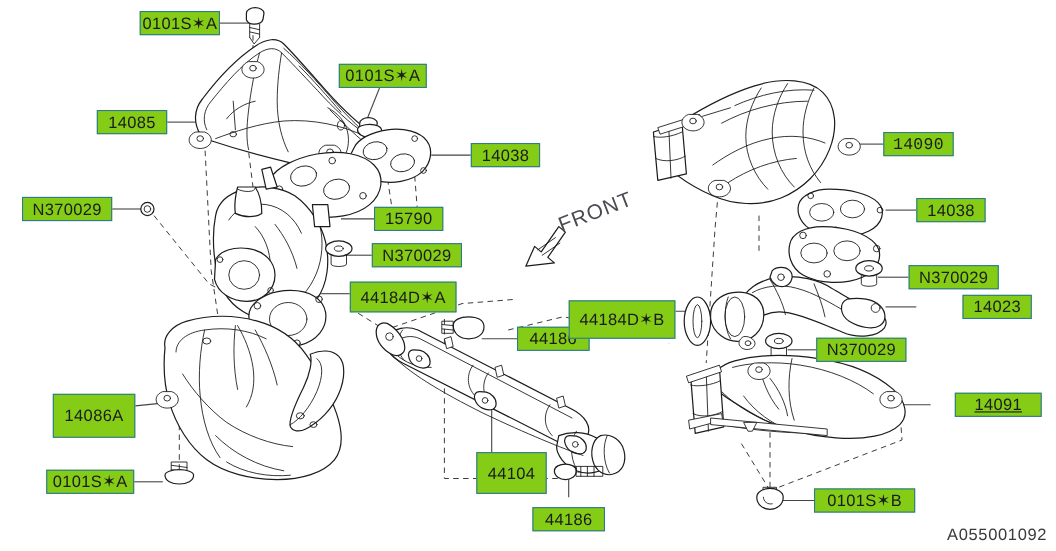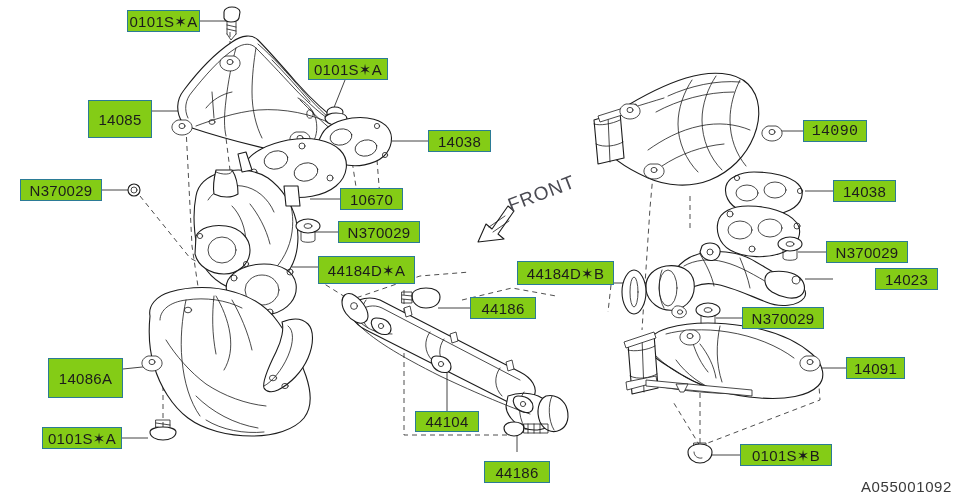--- a/index.html
+++ b/index.html
@@ -456,38 +456,38 @@
 
     <g>
       <path class="fw" d="M478 242 L486 224 L492 229 L508 206 L514 211 L498 234 L504 239 Z" stroke="#4a4a52" stroke-width="1.1"></path>
       <path class="lnt" d="M489 227 L505 216 M493 232 L509 221" stroke="#4a4a52"></path>
     </g>
   </svg>
 
   <div id="callout-layer">
       <div class="callout" style="left: 127px; top: 10px; width: 73px; height: 22px; border-color: rgb(43, 123, 150);">0101S✶A</div>
       <div class="callout" style="left: 308px; top: 58px; width: 80px; height: 22px; border-color: rgb(43, 123, 150);">0101S✶A</div>
-      <div class="callout" style="left: 88px; top: 100px; width: 64px; height: 38px; border-color: rgb(43, 123, 150);">14085</div>
+      <div class="callout" style="left: 88px; top: 100px; width: 64px; height: 22px; border-color: rgb(43, 123, 150);">14085</div>
       <div class="callout" style="left: 428px; top: 130px; width: 63px; height: 22px; border-color: rgb(43, 123, 150);">14038</div>
       <div class="callout" style="left: 20px; top: 179px; width: 82px; height: 22px; border-color: rgb(43, 123, 150);">N370029</div>
-      <div class="callout" style="left: 340px; top: 188px; width: 63px; height: 22px; border-color: rgb(43, 123, 150);">10670</div>
+      <div class="callout" style="left: 340px; top: 188px; width: 63px; height: 22px; border-color: rgb(43, 123, 150);">15790</div>
       <div class="callout" style="left: 338px; top: 221px; width: 82px; height: 22px; border-color: rgb(43, 123, 150);">N370029</div>
       <div class="callout" style="left: 318px; top: 256px; width: 97px; height: 28px; border-color: rgb(43, 123, 150);">44184D✶A</div>
       <div class="callout" style="left: 48px; top: 358px; width: 75px; height: 40px; border-color: rgb(43, 123, 150);">14086A</div>
       <div class="callout" style="left: 42px; top: 427px; width: 80px; height: 22px; border-color: rgb(43, 123, 150);">0101S✶A</div>
       <div class="callout" style="left: 470px; top: 297px; width: 66px; height: 22px; border-color: rgb(43, 123, 150);">44186</div>
-      <div class="callout" style="left: 415px; top: 411px; width: 64px; height: 21px; border-color: rgb(43, 123, 150);">44104</div>
+      <div class="callout" style="left: 433px; top: 411px; width: 64px; height: 38px; border-color: rgb(43, 123, 150);">44104</div>
       <div class="callout" style="left: 484px; top: 461px; width: 66px; height: 22px; border-color: rgb(43, 123, 150);">44186</div>
-      <div class="callout" style="left: 517px; top: 261px; width: 97px; height: 24px; border-color: rgb(43, 123, 150);">44184D✶B</div>
+      <div class="callout" style="left: 517px; top: 273px; width: 97px; height: 35px; border-color: rgb(43, 123, 150);">44184D✶B</div>
       <div class="callout" style="left: 803px; top: 120px; width: 64px; height: 22px; border-color: rgb(43, 123, 150); font-family: Liberation Mono, monospace;">14090</div>
       <div class="callout" style="left: 833px; top: 180px; width: 63px; height: 22px; border-color: rgb(43, 123, 150);">14038</div>
       <div class="callout" style="left: 826px; top: 241px; width: 82px; height: 22px; border-color: rgb(43, 123, 150);">N370029</div>
       <div class="callout" style="left: 875px; top: 268px; width: 63px; height: 22px; border-color: rgb(43, 123, 150);">14023</div>
       <div class="callout" style="left: 742px; top: 307px; width: 82px; height: 22px; border-color: rgb(43, 123, 150);">N370029</div>
-      <div class="callout" style="left: 846px; top: 357px; width: 59px; height: 22px; border-color: rgb(43, 123, 150);">14091</div>
+      <div class="callout" style="left: 868px; top: 357px; width: 79px; height: 22px; border-color: rgb(43, 123, 150); text-decoration: underline;">14091</div>
       <div class="callout" style="left: 740px; top: 444px; width: 92px; height: 22px; border-color: rgb(43, 123, 150);">0101S✶B</div>
     </div>
 
   <div class="front-label">FRONT</div>
 
   <div class="diagram-code">A055001092</div>
 
 </div>
 
 </body></html>

